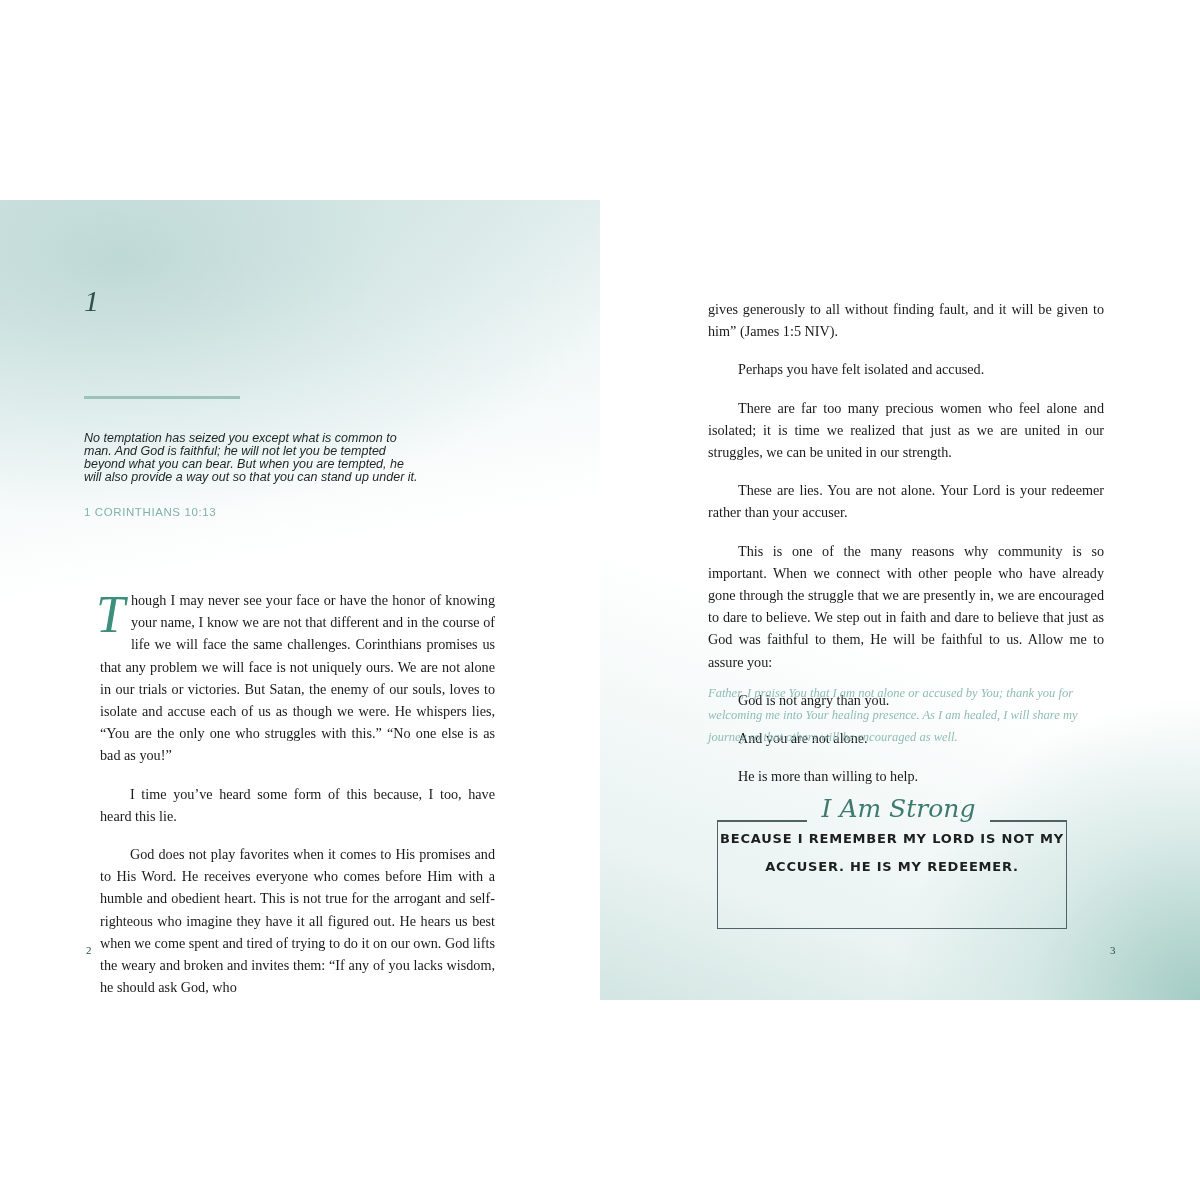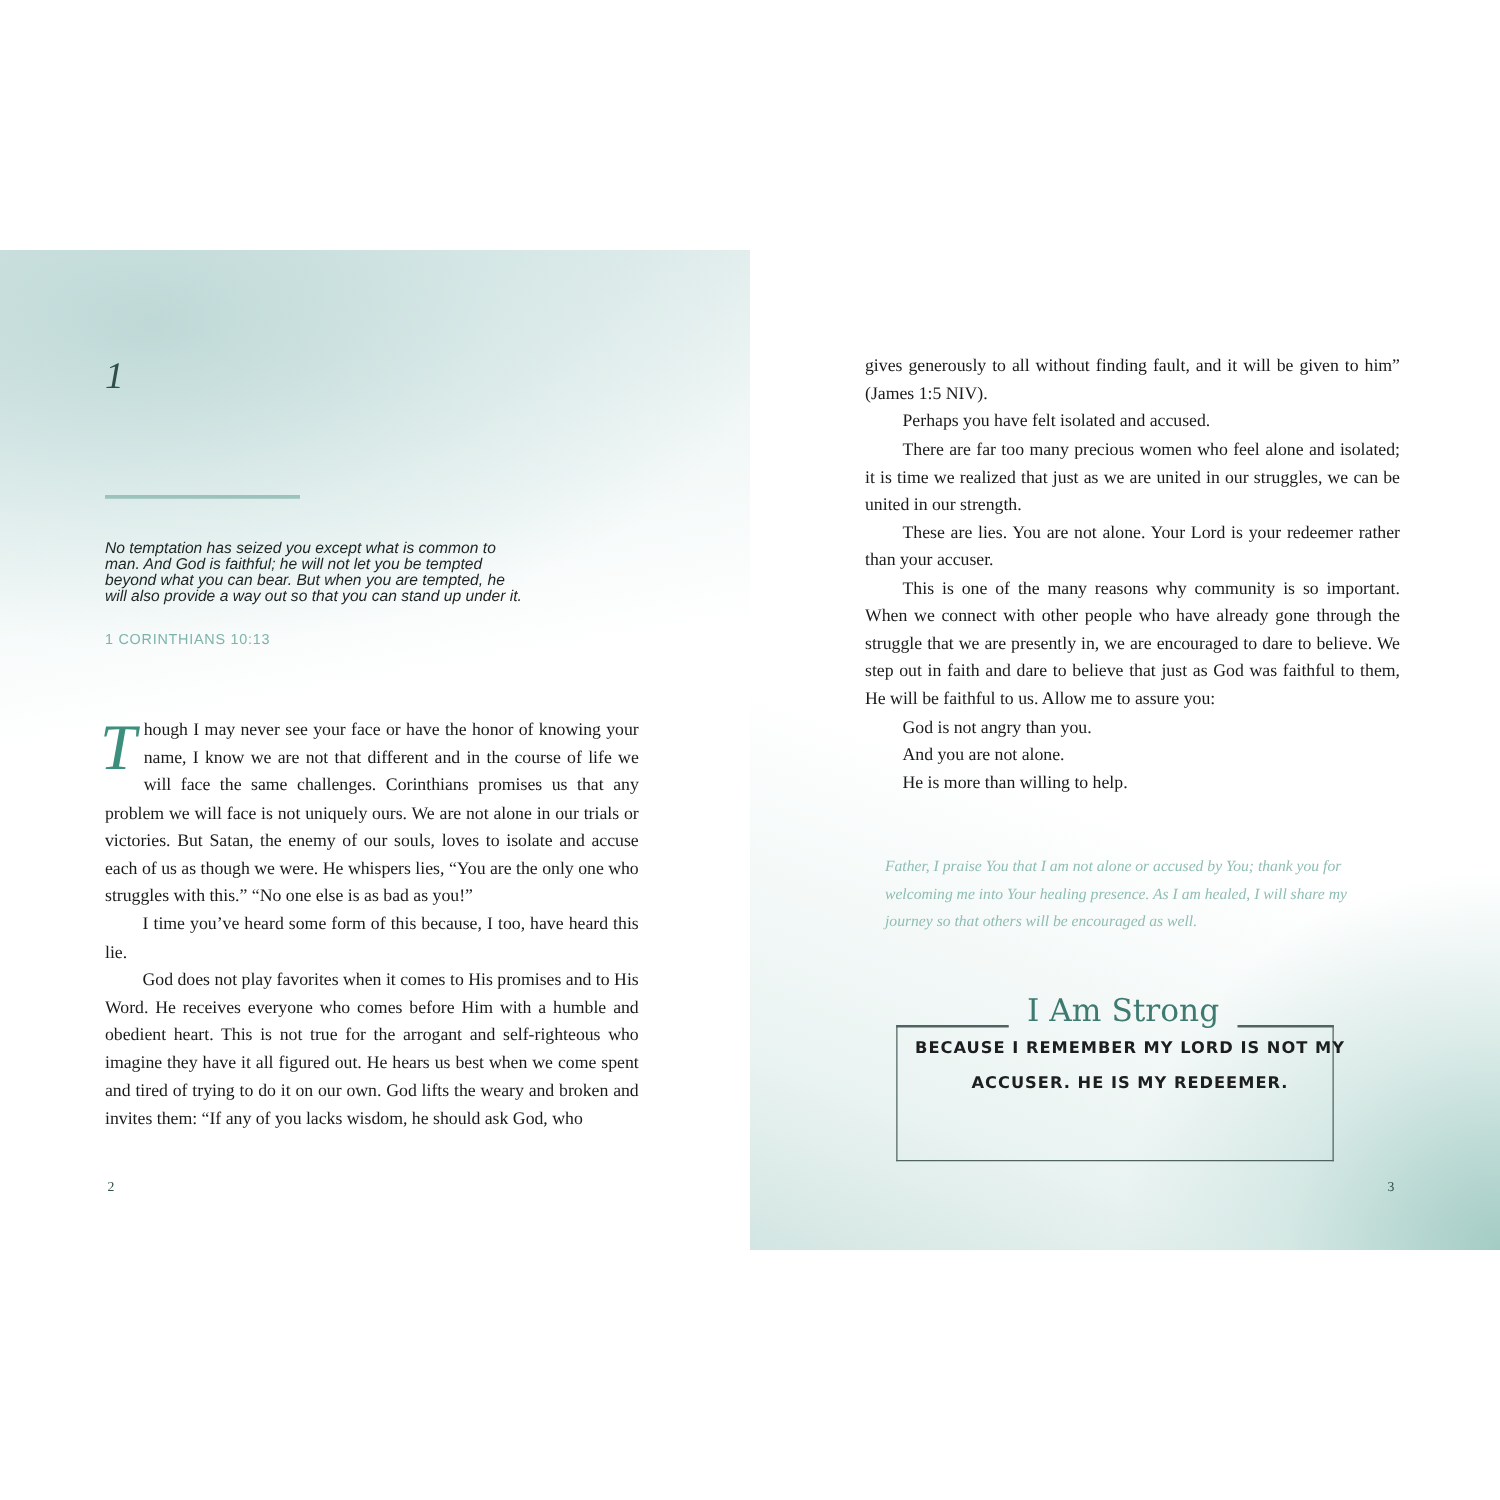--- a/index.html
+++ b/index.html
@@ -101,21 +101,21 @@
       left: 84px;
       top: 373px;
       width: 427px;
     }
     .body-right {
       left: 92px;
       top: 82px;
       width: 428px;
     }
     .body-text p {
-      margin: 0;
+      margin: 16px;
       text-indent: 30px;
     }
     .body-text p.noindent {
       text-indent: 0;
     }
     .body-text p.listline {
       text-indent: 0;
       padding-left: 30px;
       text-align: left;
     }
@@ -166,36 +166,36 @@
       height: 1.5px;
       background: #4f6461;
     }
     .strong-title {
       position: absolute;
       left: 207px;
       top: 594px;
       width: 183px;
       text-align: center;
       font-family: "DejaVu Serif", serif;
+      font-style: italic;
       font-size: 25px;
       color: #3e7a70;
     }
     .strong-text {
       position: absolute;
       left: 117px;
       top: 625px;
       width: 350px;
       text-align: center;
       font-family: "DejaVu Sans", sans-serif;
       font-weight: bold;
       font-size: 13px;
       letter-spacing: 0.8px;
       line-height: 28px;
       color: #1c1f1e;
-      margin-left: 12px;
     }
     .page-num {
       position: absolute;
       top: 744px;
       font-family: "Liberation Serif", serif;
       font-size: 11px;
       color: #2f4f4a;
     }
     .page-num-left { left: 86px; }
     .page-num-right { left: 510px; }

